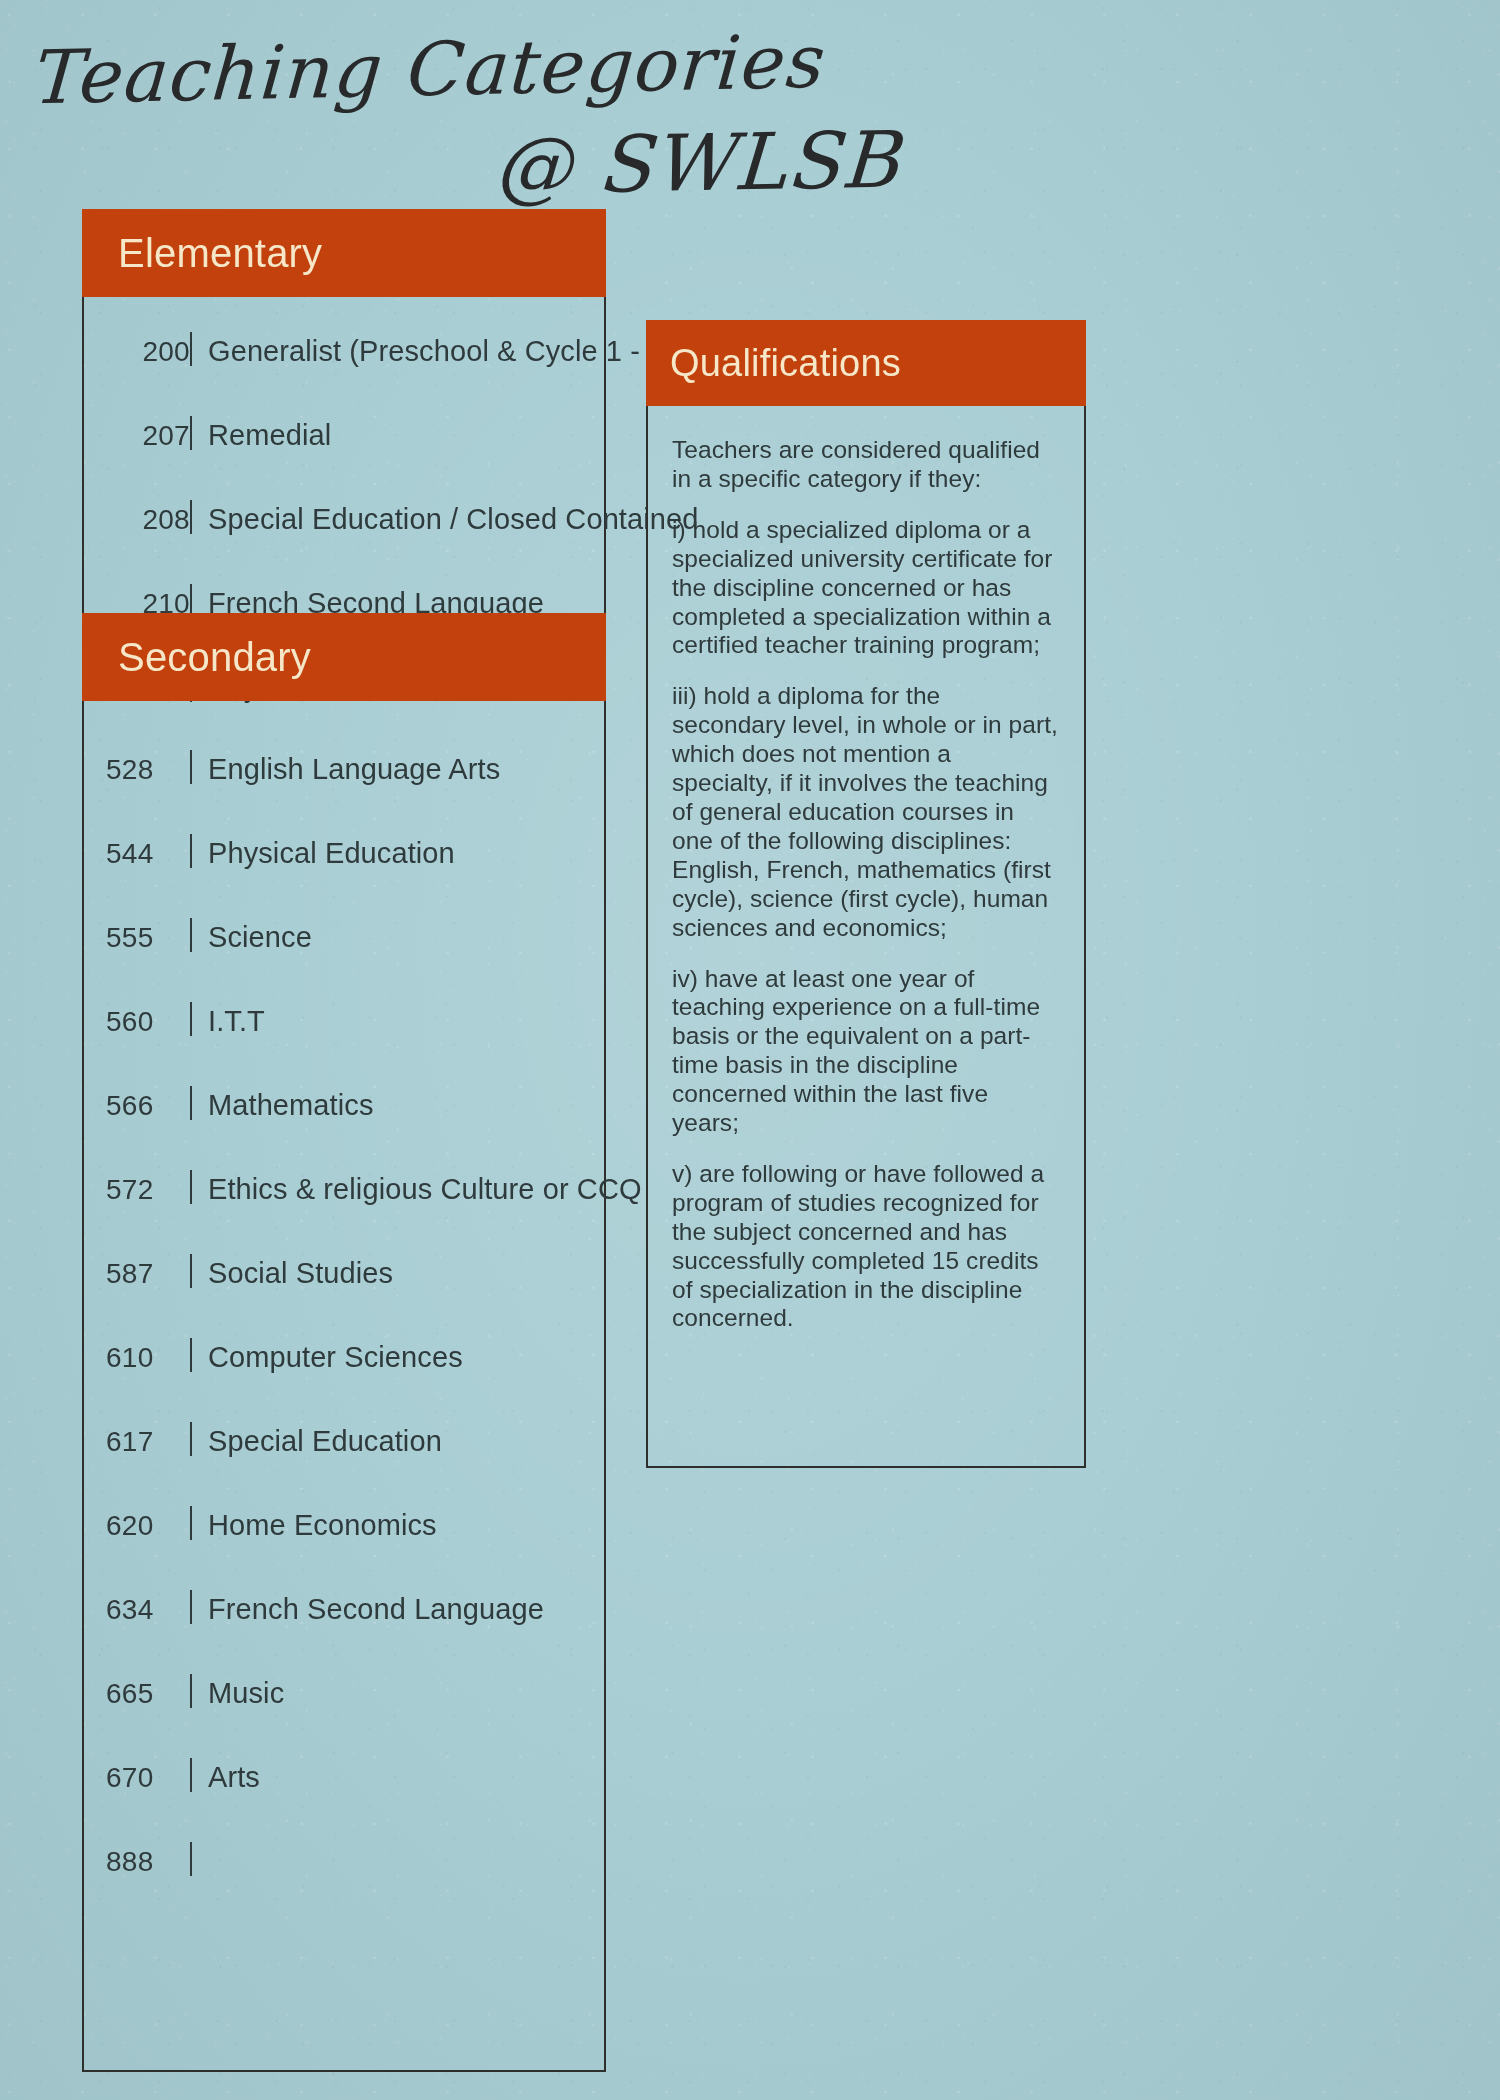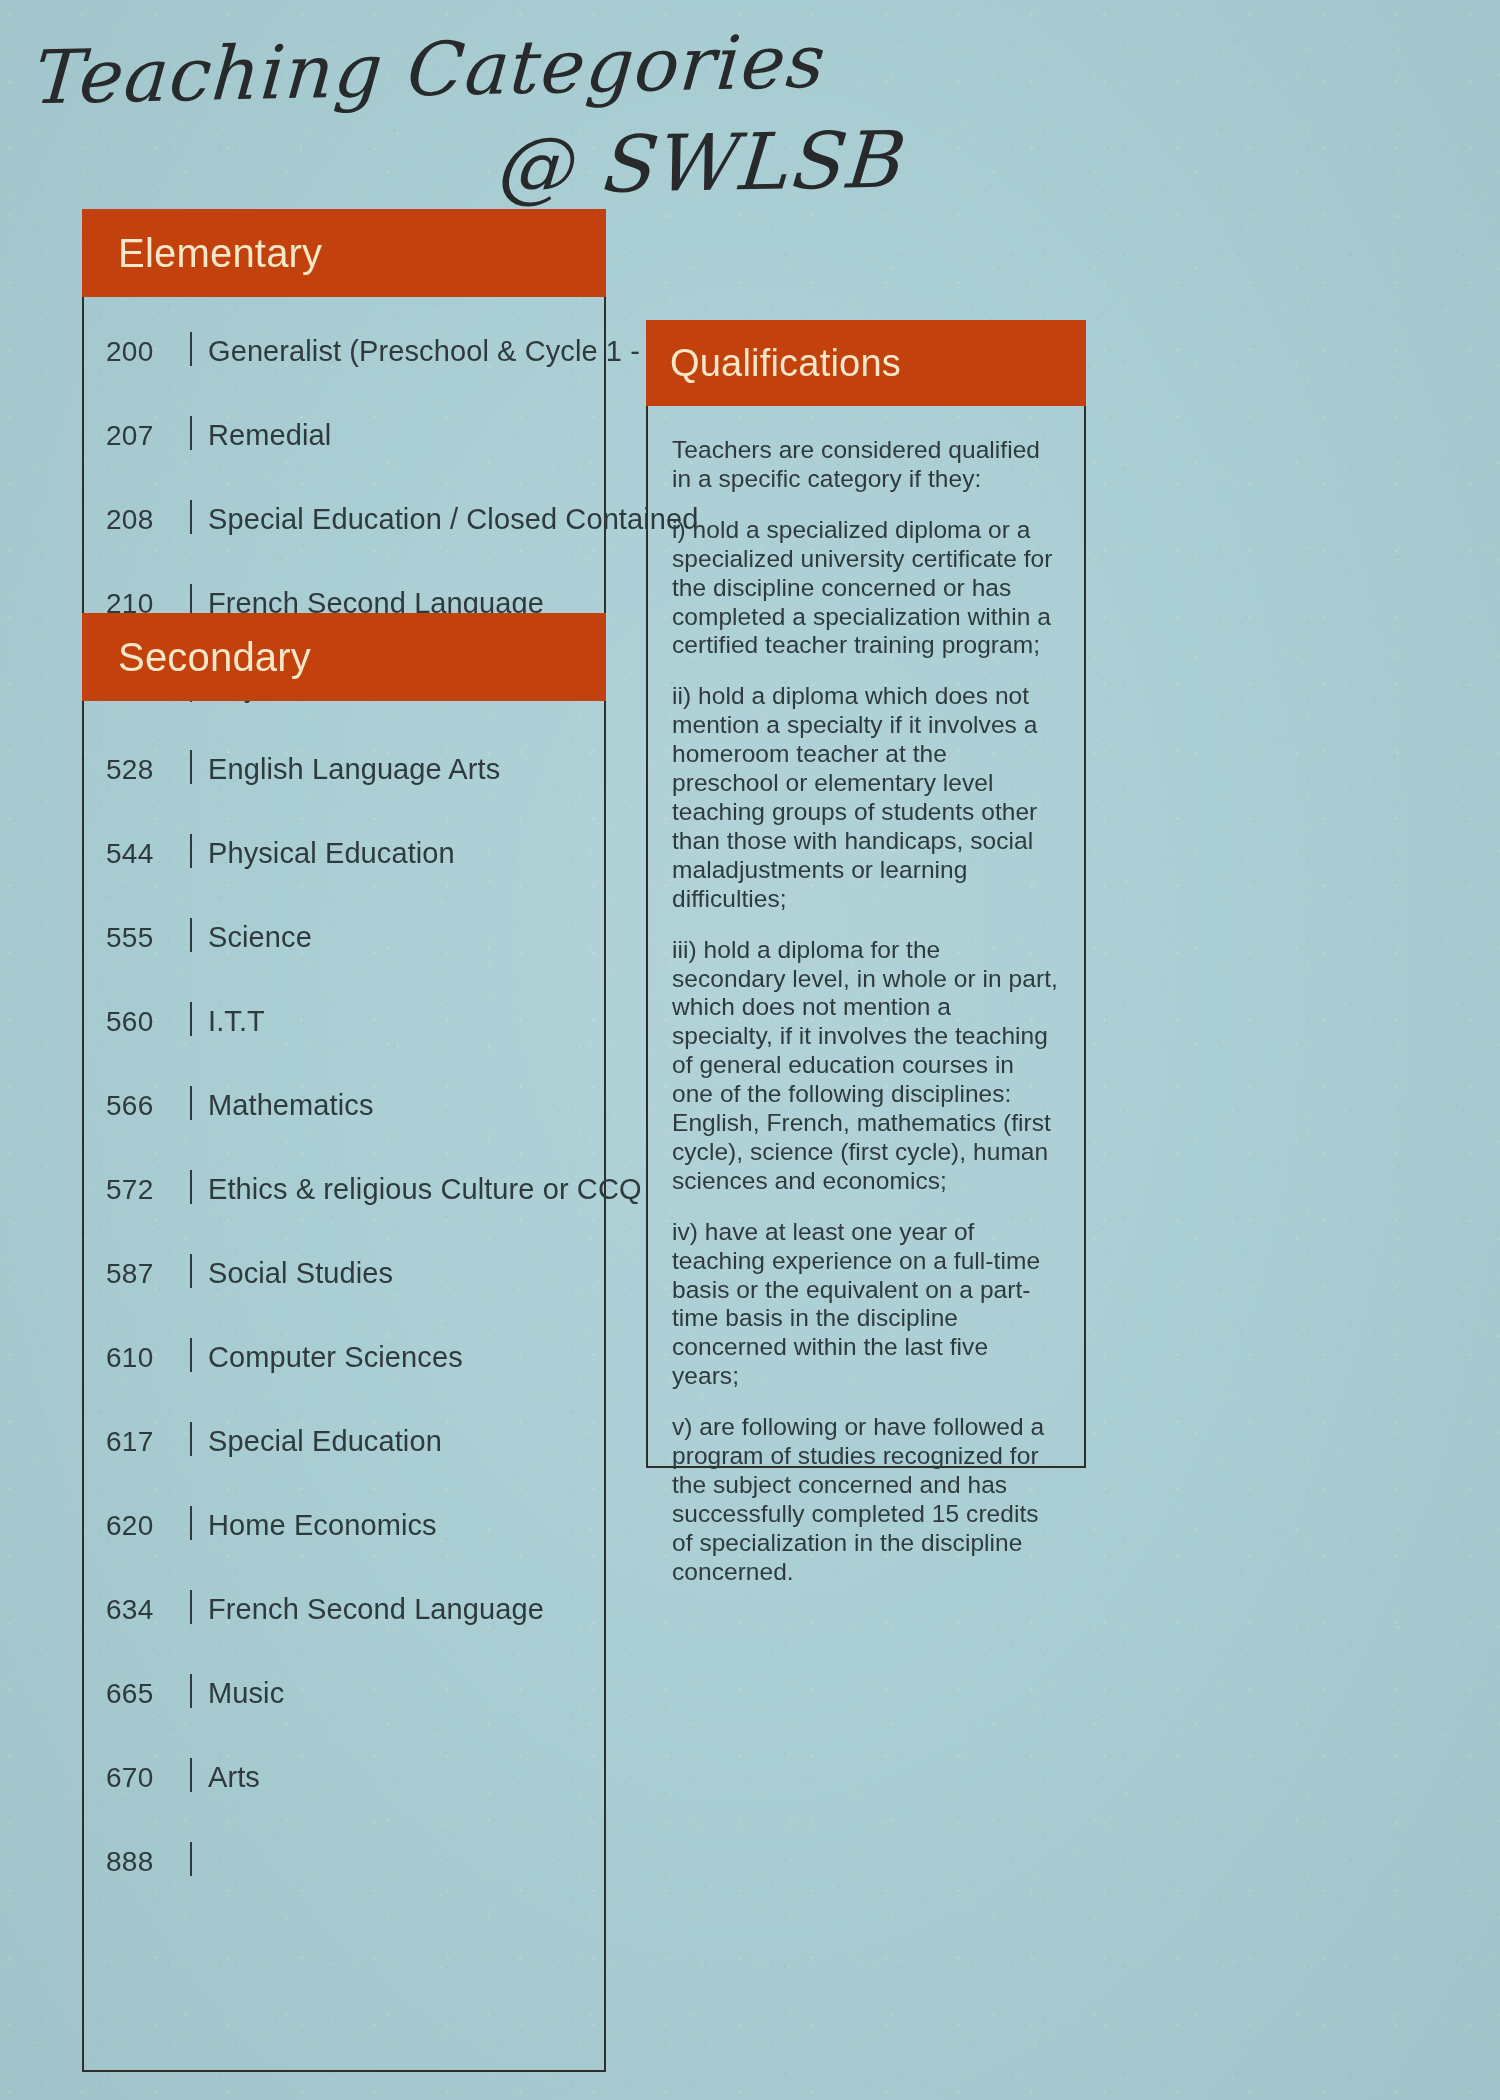--- a/index.html
+++ b/index.html
@@ -97,21 +97,21 @@
   }
   .row .label{
     font-size:29px;
     color:#2f3a3c;
     white-space:nowrap;
     letter-spacing:.1px;
   }
 
   
   #panel-elementary{left:82px;top:209px;width:524px;}
-  #panel-elementary .panel-body{height:376px;}
+  #panel-elementary .panel-body{height:376px;text-align:right;}
   #panel-elementary .rows{padding-top:30px;}
   #panel-elementary .row{height:84px;}
 
   
   #panel-secondary{left:82px;top:613px;width:524px;}
   #panel-secondary .panel-body{height:1371px;}
   #panel-secondary .rows{padding-top:44px;}
   #panel-secondary .row{height:84px;}
 
   
@@ -247,19 +247,18 @@
       </div>
   </div>
 </div>
 
 <div class="panel" id="panel-qualifications">
   <div class="panel-head">Qualifications</div>
   <div class="panel-body">
     <div id="qual-paragraphs">
         <p class="qual-p">Teachers are considered qualified in a specific category if they:</p>
         <p class="qual-p">i) hold a specialized diploma or a specialized university certificate for the discipline concerned or has completed a specialization within a certified teacher training program;</p>
-        <p class="qual-p">ii) hold a diploma which does not mention a specialty if it involves a homeroom teacher at the preschool or elementary level teaching groups of students other than those with handicaps, social maladjustments or learning difficulties;</p>
         <p class="qual-p">iii) hold a diploma for the secondary level, in whole or in part, which does not mention a specialty, if it involves the teaching of general education courses in one of the following disciplines: English, French, mathematics (first cycle), science (first cycle), human sciences and economics;</p>
         <p class="qual-p">iv) have at least one year of teaching experience on a full-time basis or the equivalent on a part-time basis in the discipline concerned within the last five years;</p>
         <p class="qual-p">v) are following or have followed a program of studies recognized for the subject concerned and has successfully completed 15 credits of specialization in the discipline concerned.</p>
       </div>
   </div>
 </div>
 
 </body></html>

